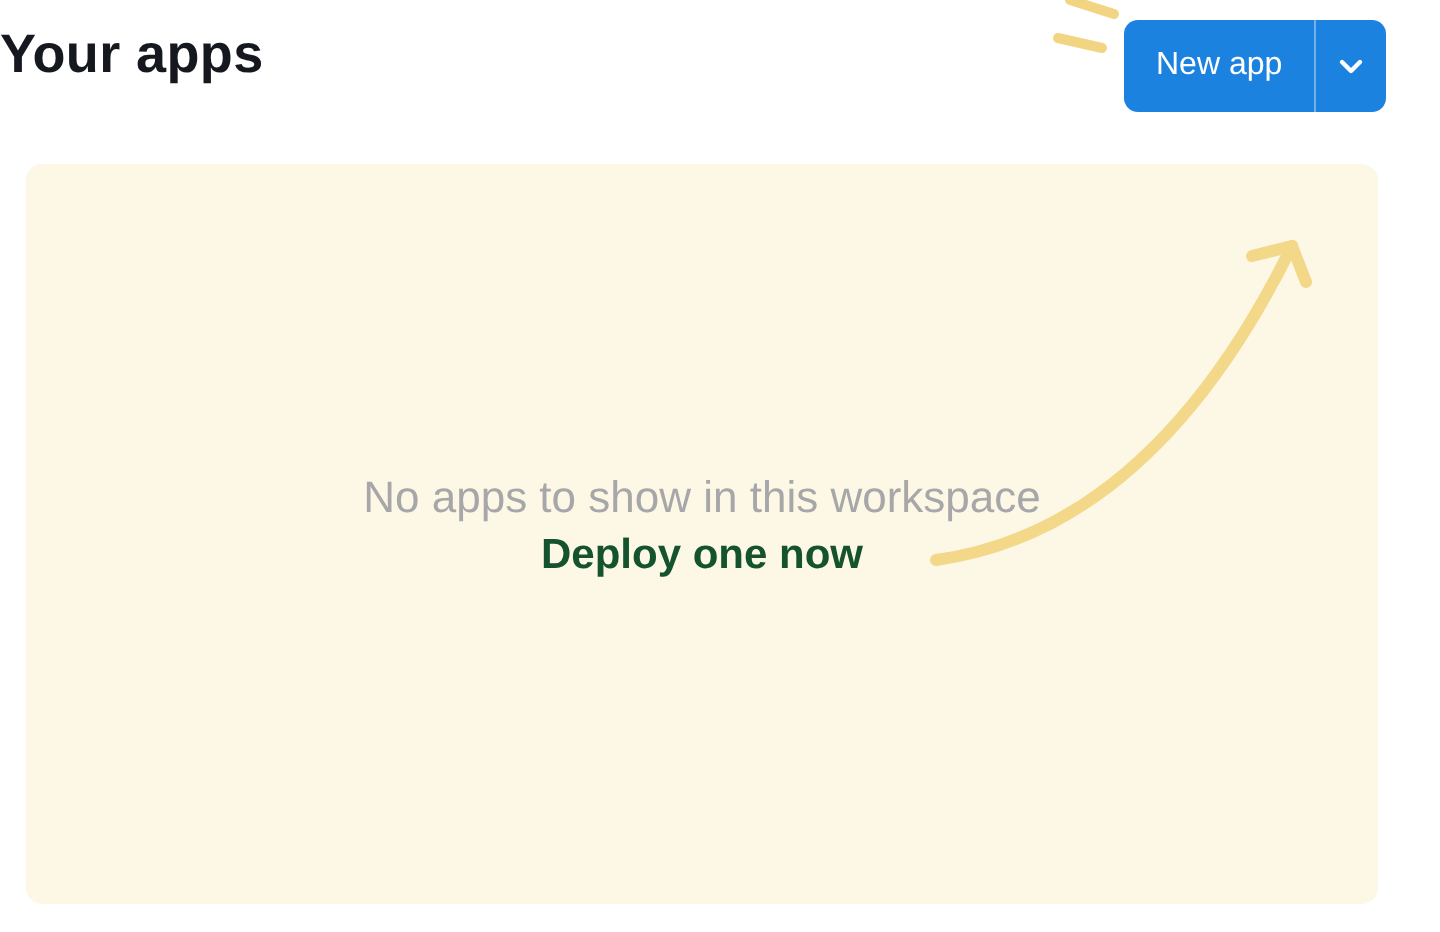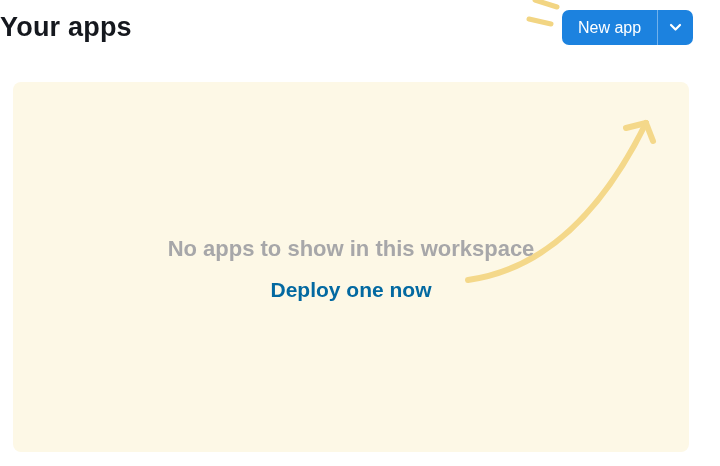--- a/index.html
+++ b/index.html
@@ -27,21 +27,21 @@
     line-height: 34px;
     font-weight: 700;
     color: #15181e;
     letter-spacing: 0.2px;
   }
 
   .split-button {
     position: absolute;
     left: 562px;
     top: 10px;
-    height: 35px;
+    height: 46px;
     display: flex;
     align-items: stretch;
   }
   .btn-main {
     display: flex;
     align-items: center;
     padding: 0 16px;
     background: #1c82df;
     color: #ffffff;
     font-size: 16px;
@@ -94,29 +94,29 @@
     position: absolute;
     left: 0;
     right: 0;
     top: 152px;
     text-align: center;
   }
   .empty-message {
     font-size: 22px;
     line-height: 30px;
     color: #a7a7a9;
-    font-weight: 700;
+    font-weight: 400;
   }
   .deploy-link {
     display: inline-block;
-    margin-top: 12px;
+    margin-top: 0;
     font-size: 21px;
     line-height: 28px;
     font-weight: 700;
-    color: #0369a1;
+    color: #14532d;
     text-decoration: none;
     cursor: pointer;
   }
 </style>
 </head>
 <body>
 
 <div id="canvas">
 
   <h1 class="page-title">Your apps</h1>

